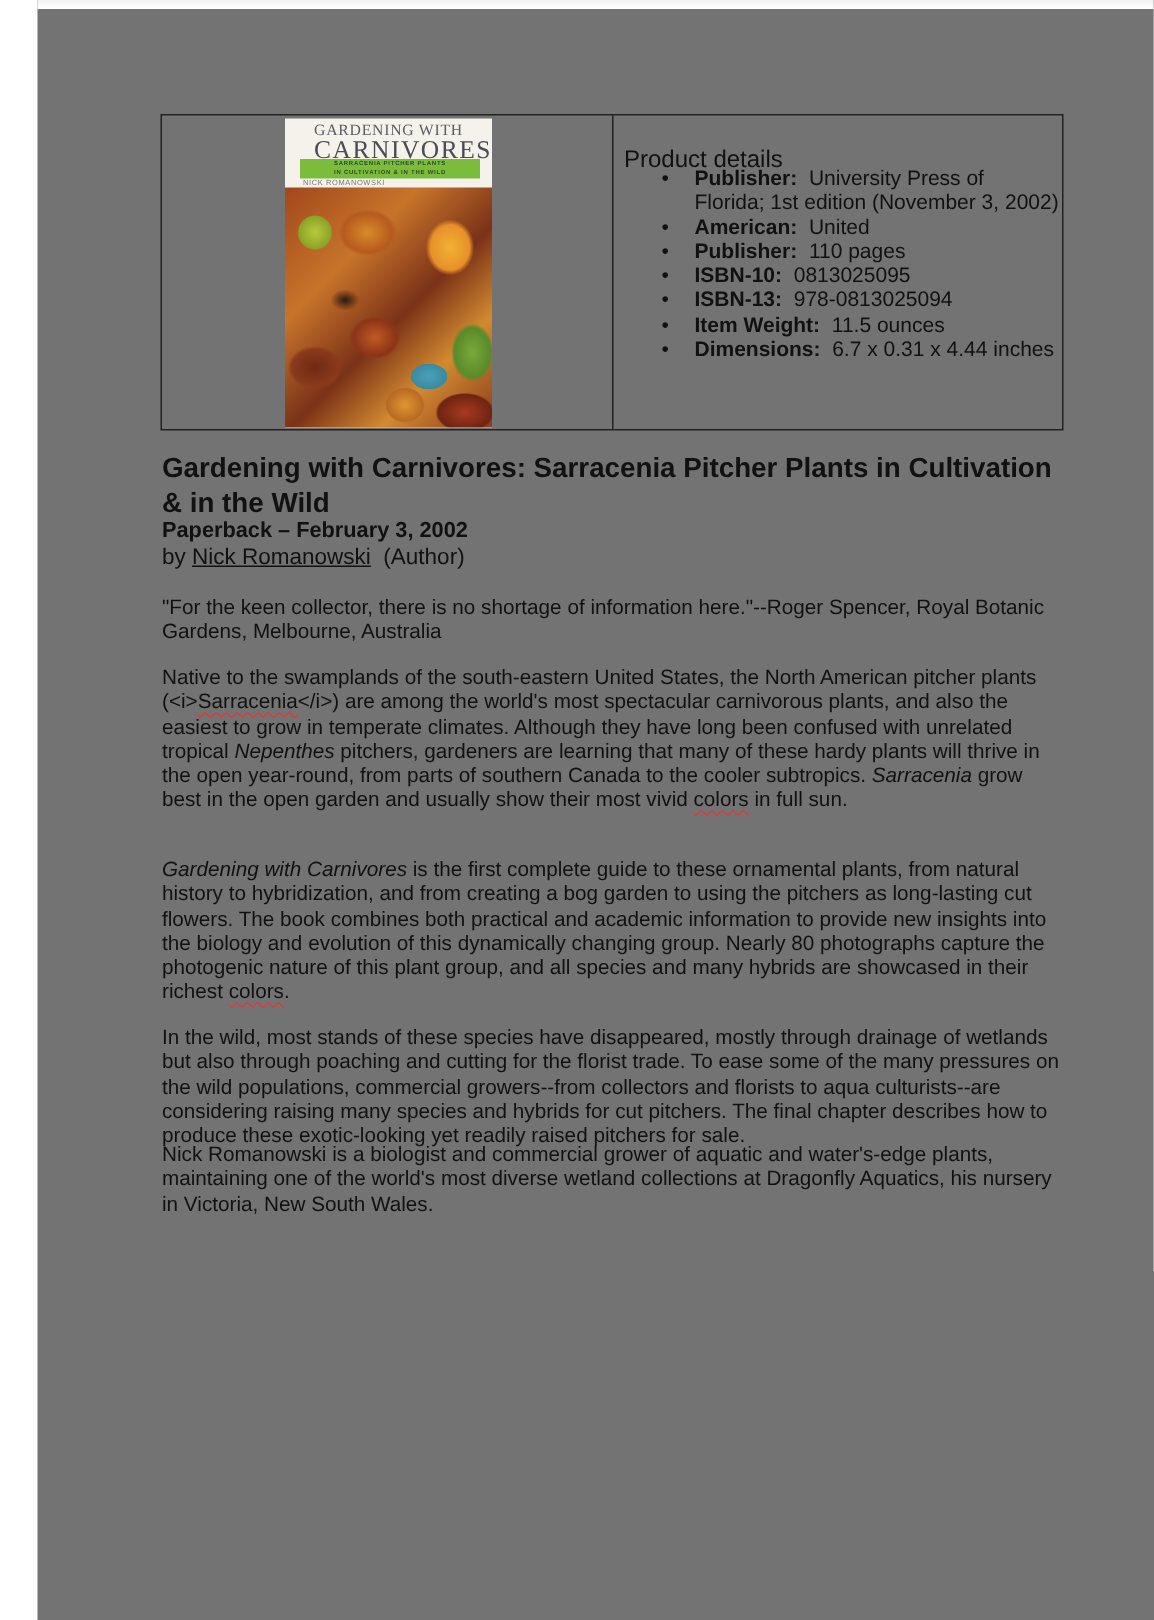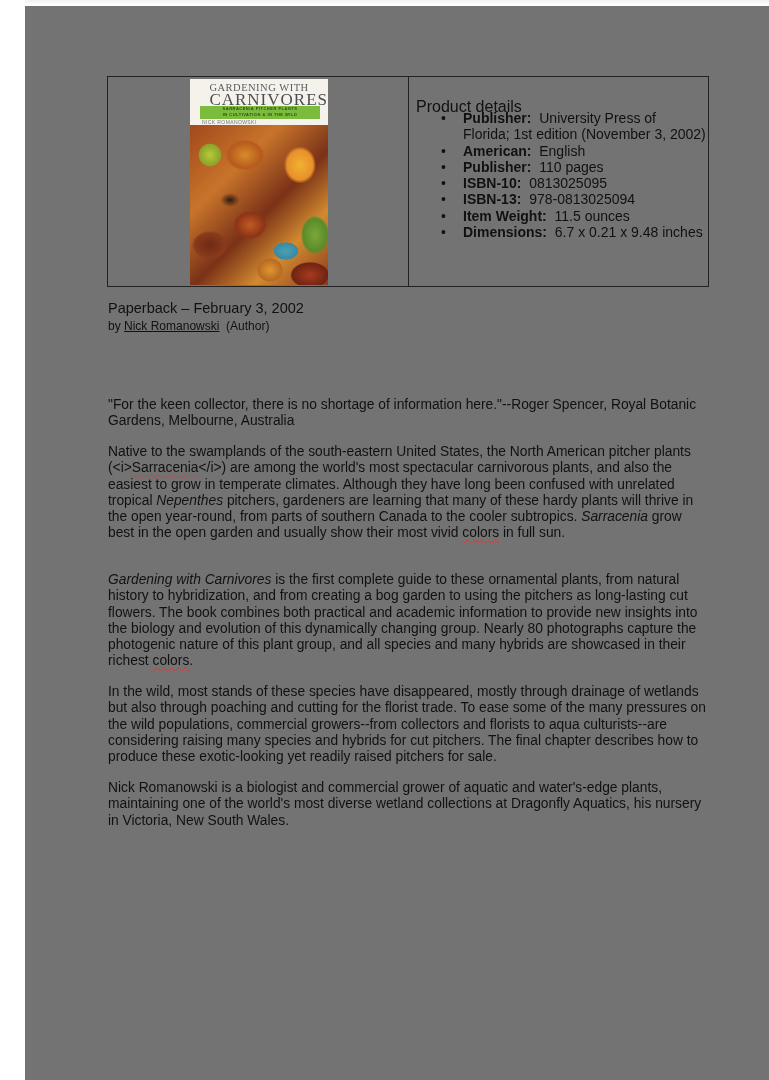--- a/index.html
+++ b/index.html
@@ -160,26 +160,26 @@
       width: 600px;
     }
     .book-title {
       font-size: 18.5px;
       font-weight: bold;
       line-height: 23px;
       margin: 0;
     }
     .book-format {
       font-size: 14.5px;
-      font-weight: normal;
+      font-weight: bold;
       line-height: 18px;
       margin-top: -1px;
     }
     .byline {
-      font-size: 12px;
+      font-size: 15px;
       line-height: 18px;
     }
     .byline a {
       color: #111;
       text-decoration: underline;
     }
     
     .body-text {
       position: absolute;
       left: 83px;
@@ -222,21 +222,21 @@
       <div class="details-heading">Product details</div>
       <ul class="details-list">
         <li>
           <span class="bullet">•</span>
           <span class="k">Publisher:</span>&nbsp;
           <span>University Press of Florida; 1st edition (November 3, 2002)</span>
         </li>
         <li>
           <span class="bullet">•</span>
           <span class="k">American:</span>&nbsp;
-          <span>English</span>
+          <span>United</span>
         </li>
         <li>
           <span class="bullet">•</span>
           <span class="k">Publisher:</span>&nbsp;
           <span>110 pages</span>
         </li>
         <li>
           <span class="bullet">•</span>
           <span class="k">ISBN-10:</span>&nbsp;
           <span>0813025095</span>
@@ -247,37 +247,38 @@
           <span>978-0813025094</span>
         </li>
         <li>
           <span class="bullet">•</span>
           <span class="k">Item Weight:</span>&nbsp;
           <span>11.5 ounces</span>
         </li>
         <li>
           <span class="bullet">•</span>
           <span class="k">Dimensions:</span>&nbsp;
-          <span>6.7 x 0.21 x 9.48 inches</span>
+          <span>6.7 x 0.31 x 4.44 inches</span>
         </li>
       </ul>
     </div>
   </div>
 
   <div class="title-block">
+    <h1 class="book-title">Gardening with Carnivores: Sarracenia Pitcher Plants in Cultivation &amp; in the Wild</h1>
     <div class="book-format">Paperback – February 3, 2002</div>
     <div class="byline">
       <span>by</span>
       <a>Nick Romanowski</a>&nbsp;
       <span>(Author)</span>
     </div>
   </div>
 
   <p class="body-text" style="top: 397px;">"For the keen collector, there is no shortage of information here."--Roger Spencer, Royal Botanic Gardens, Melbourne, Australia</p>
 
   <p class="body-text" style="top: 444px;"><span>Native to the swamplands of the south-eastern United States, the North American pitcher plants (&lt;i&gt;</span><span class="spell">Sarracenia</span><span>&lt;/i&gt;) are among the world's most spectacular carnivorous plants, and also the easiest to grow in temperate climates. Although they have long been confused with unrelated tropical </span><em>Nepenthes</em><span> pitchers, gardeners are learning that many of these hardy plants will thrive in the open year-round, from parts of southern Canada to the cooler subtropics.  </span><em>Sarracenia</em><span> grow best in the open garden and usually show their most vivid </span><span class="spell">colors</span><span> in full sun.</span></p>
 
   <p class="body-text" style="top: 572px;"><em>Gardening with Carnivores</em><span> is the first complete guide to these ornamental plants, from natural history to hybridization, and from creating a bog garden to using the pitchers as long-lasting cut flowers. The book combines both practical and academic information to provide new insights into the biology and evolution of this dynamically changing group. Nearly 80 photographs capture the photogenic nature of this plant group, and all species and many hybrids are showcased in their richest </span><span class="spell">colors</span><span>.</span></p>
 
   <p class="body-text" style="top: 684px;">In the wild, most stands of these species have disappeared, mostly through drainage of wetlands but also through poaching and cutting for the florist trade.  To ease some of the many pressures on the wild populations, commercial growers--from collectors and florists to aqua culturists--are considering raising many species and hybrids for cut pitchers.  The final chapter describes how to produce these exotic-looking yet readily raised pitchers for sale.</p>
 
-  <p class="body-text" style="top: 780px;">Nick Romanowski is a biologist and commercial grower of aquatic and water's-edge plants, maintaining one of the world's most diverse wetland collections at Dragonfly Aquatics, his nursery in Victoria, New South Wales.</p>
+  <p class="body-text" style="top: 762px;">Nick Romanowski is a biologist and commercial grower of aquatic and water's-edge plants, maintaining one of the world's most diverse wetland collections at Dragonfly Aquatics, his nursery in Victoria, New South Wales.</p>
 </div>
 
 </body></html>

